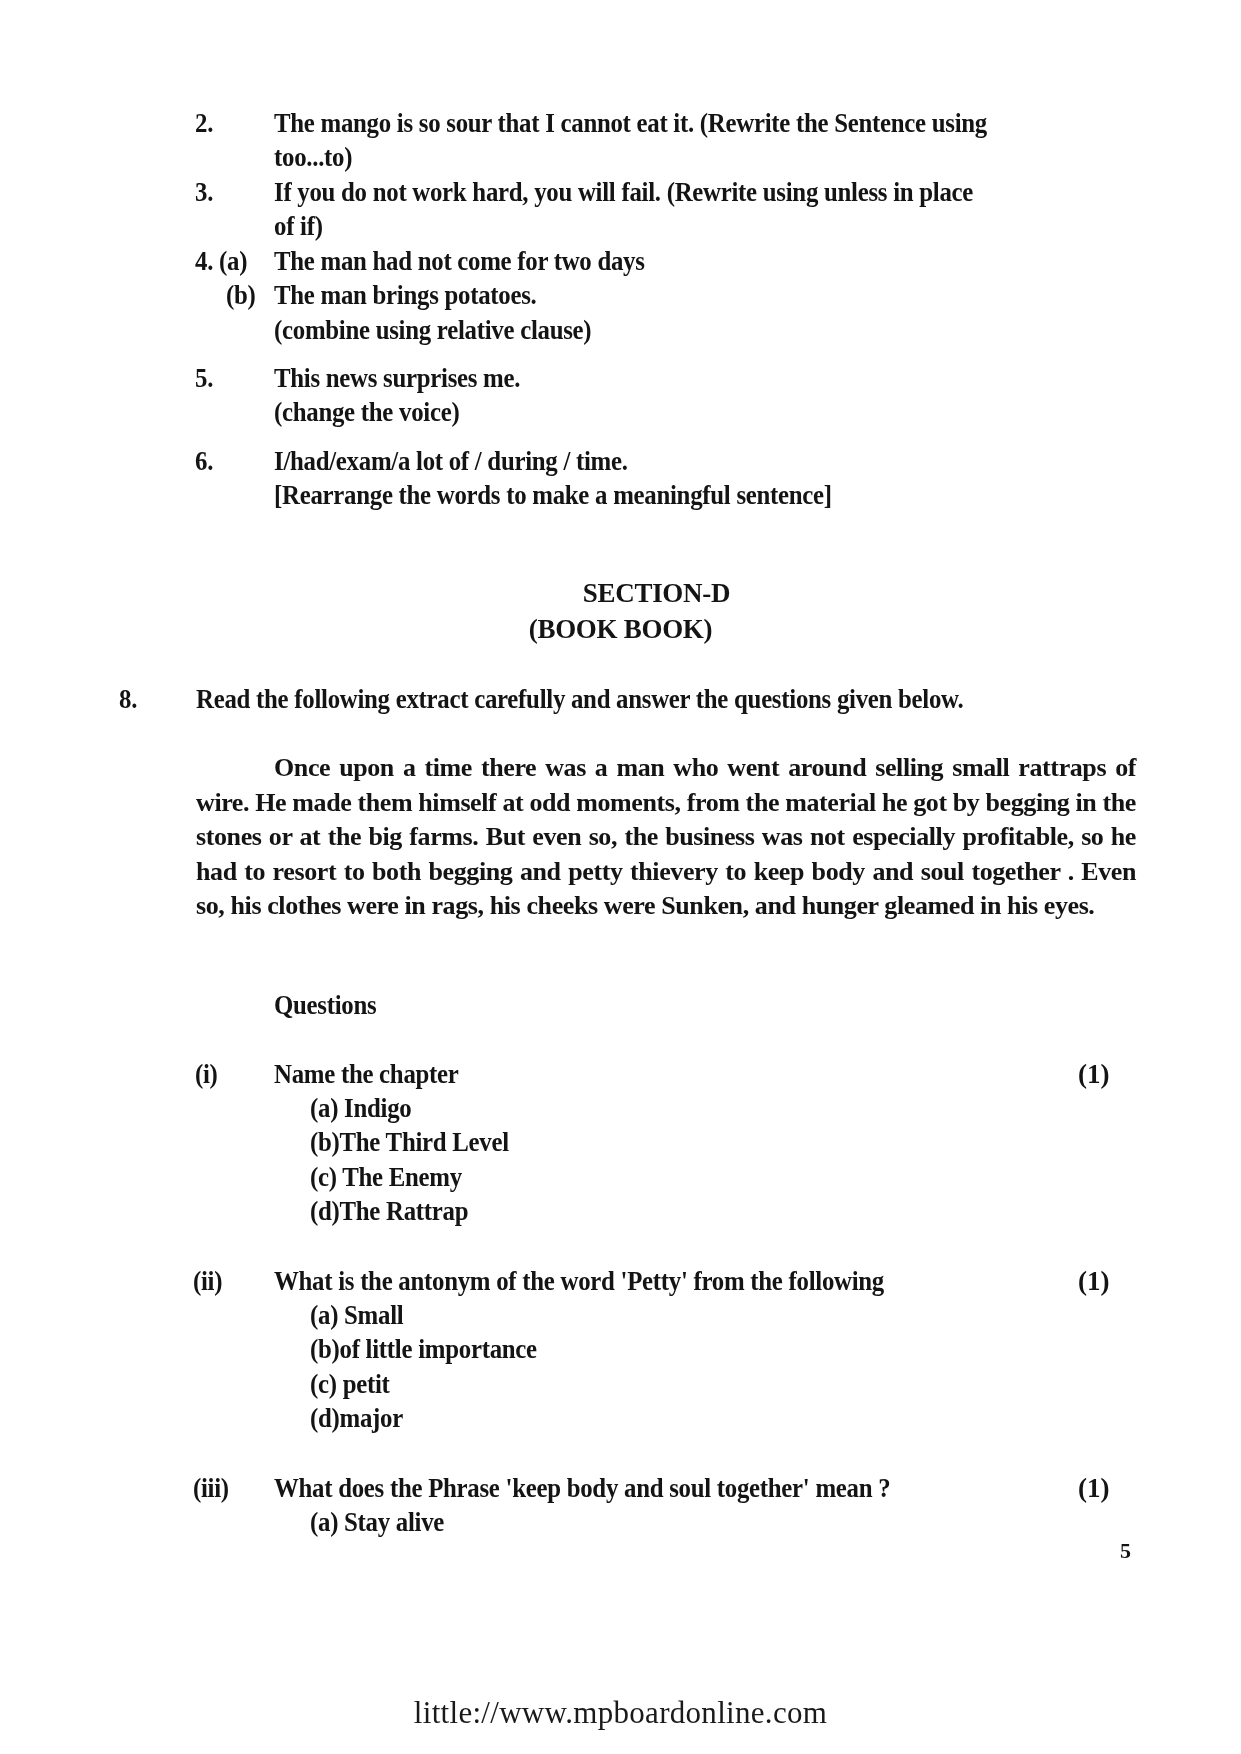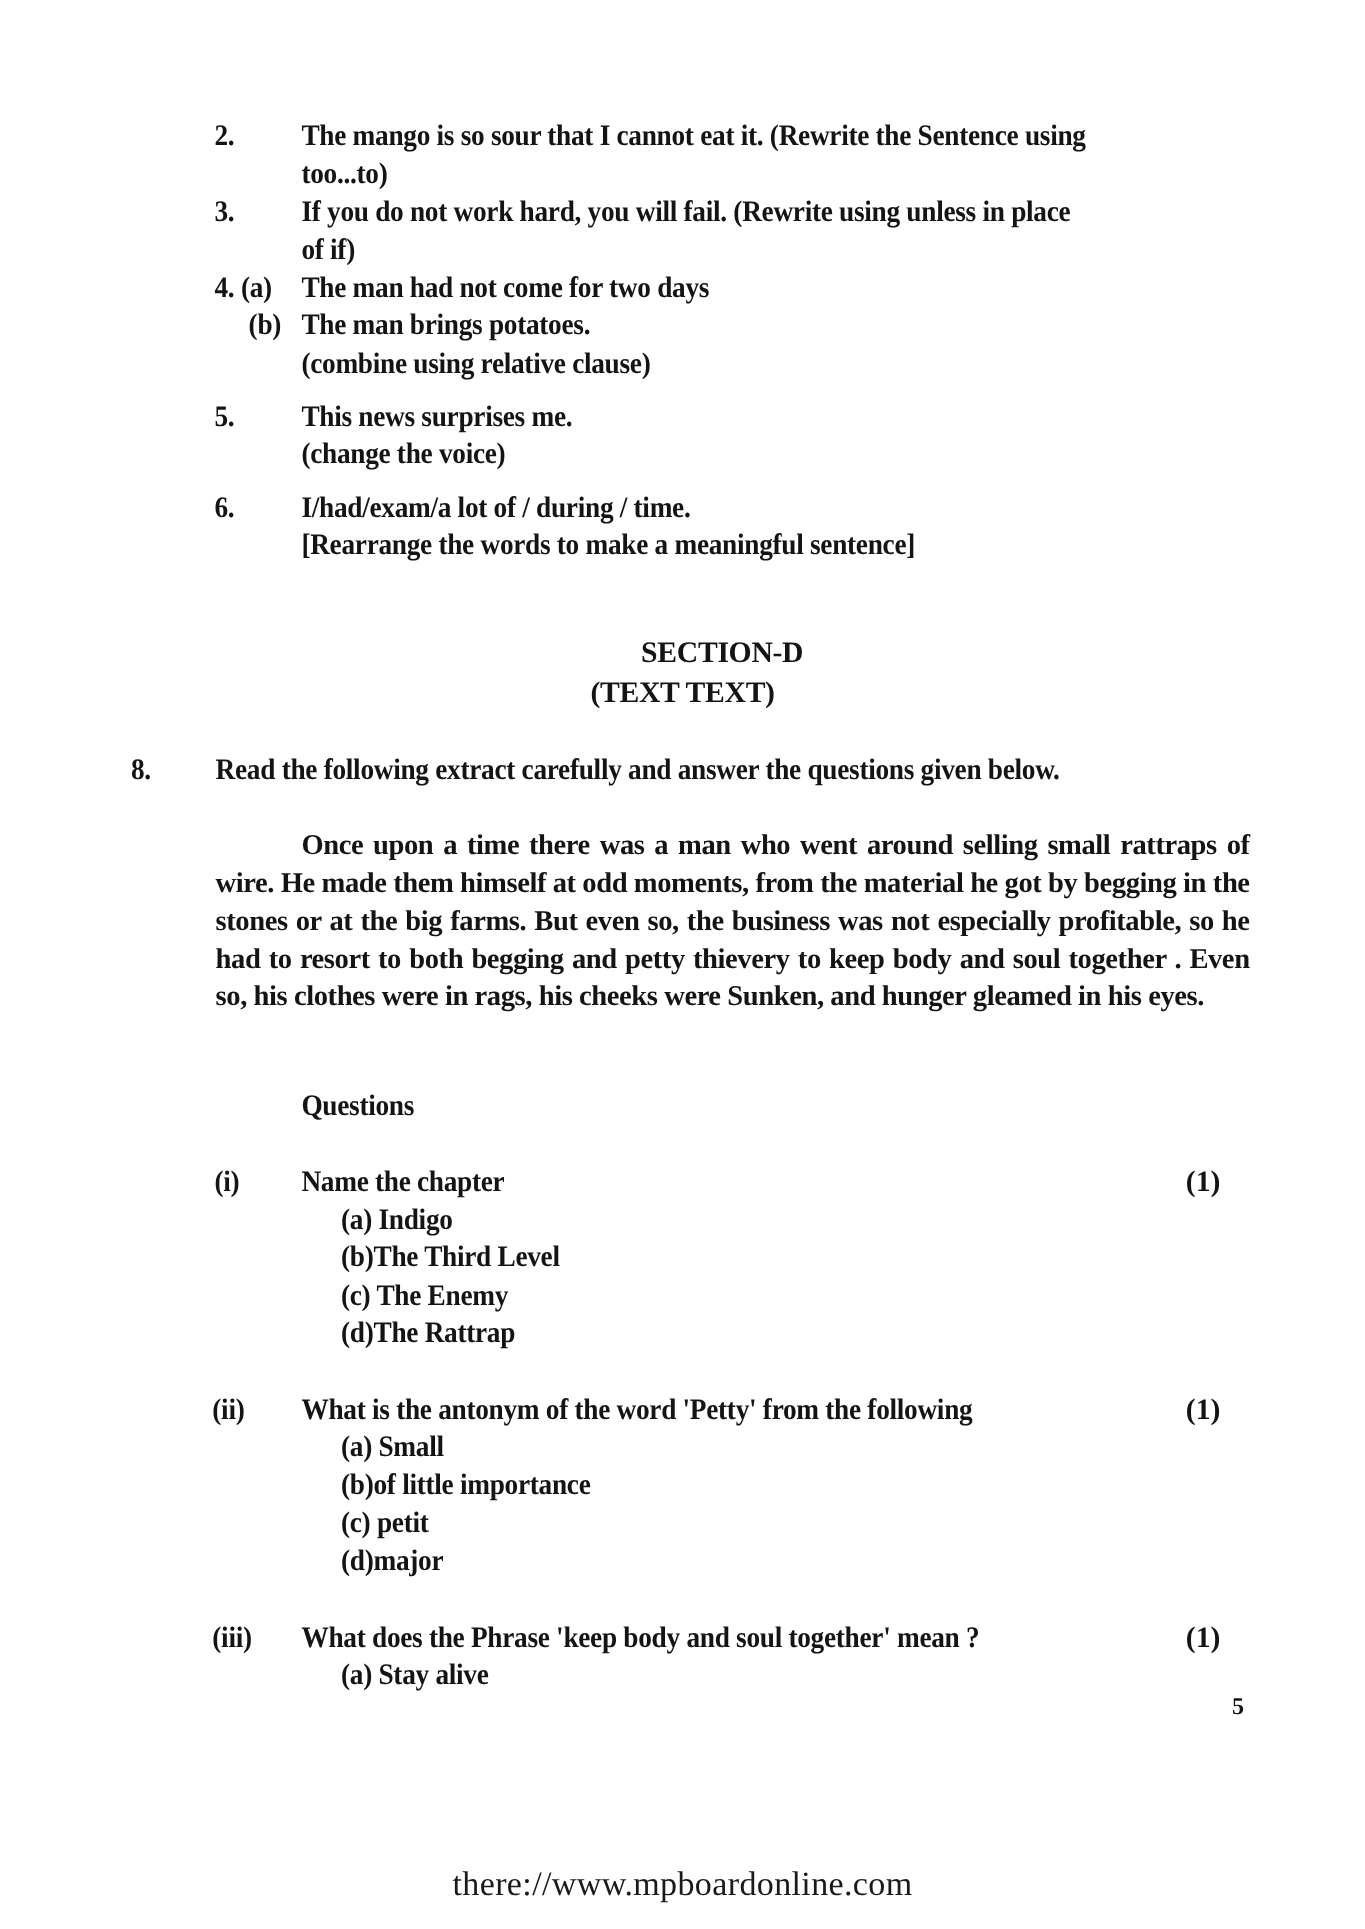--- a/index.html
+++ b/index.html
@@ -104,21 +104,21 @@
 
   <div class="t num" style="left:195px; top:361px;">5.</div>
   <div class="t" style="left:274px; top:361px;">This news surprises me.</div>
   <div class="t" style="left:274px; top:395px;">(change the voice)</div>
 
   <div class="t num" style="left:195px; top:444px;">6.</div>
   <div class="t" style="left:274px; top:444px;">I/had/exam/a lot of / during / time.</div>
   <div class="t" style="left:274px; top:478px;">[Rearrange the words to make a meaningful sentence]</div>
 
   <div class="center" style="top:576px;margin-left:36px;">SECTION-D</div>
-  <div class="center" style="top:612px;">(TEXT TEXT)</div>
+  <div class="center" style="top:612px;">(BOOK BOOK)</div>
 
   <div class="t num" style="left:119px; top:682px;">8.</div>
   <div class="t" style="left:196px; top:682px;">Read the following extract carefully and answer the questions given below.</div>
 
   <div class="para" style="top:751px;"><span class="indent"></span><span>Once upon a time there was a man who went around selling small rattraps of wire. He made them himself at odd moments, from the material he got by begging in the stones or at the big farms. But even so, the business was not especially profitable, so he had to resort to both begging and petty thievery to keep body and soul together . Even so, his clothes were in rags, his cheeks were Sunken, and hunger gleamed in his eyes.</span></div>
 
   <div class="t" style="left:274px; top:988px;">Questions</div>
 
   <div class="t num" style="left:195px; top:1057px;">(i)</div>
   <div class="t" style="left:274px; top:1057px;">Name the chapter</div>
@@ -136,15 +136,15 @@
   <div class="t" style="left:310px; top:1367px;">(c) petit</div>
   <div class="t" style="left:310px; top:1401px;">(d)major</div>
 
   <div class="t num" style="left:193px; top:1471px;">(iii)</div>
   <div class="t" style="left:274px; top:1471px;">What does the Phrase 'keep body and soul together' mean ?</div>
   <div class="marks" style="left:1078px; top:1471px;">(1)</div>
   <div class="t" style="left:310px; top:1505px;">(a) Stay alive</div>
 
   <div class="pageno">5</div>
 
-  <div class="footer">there://www.mpboardonline.com</div>
+  <div class="footer">little://www.mpboardonline.com</div>
 
 </div>
 
 </body></html>

